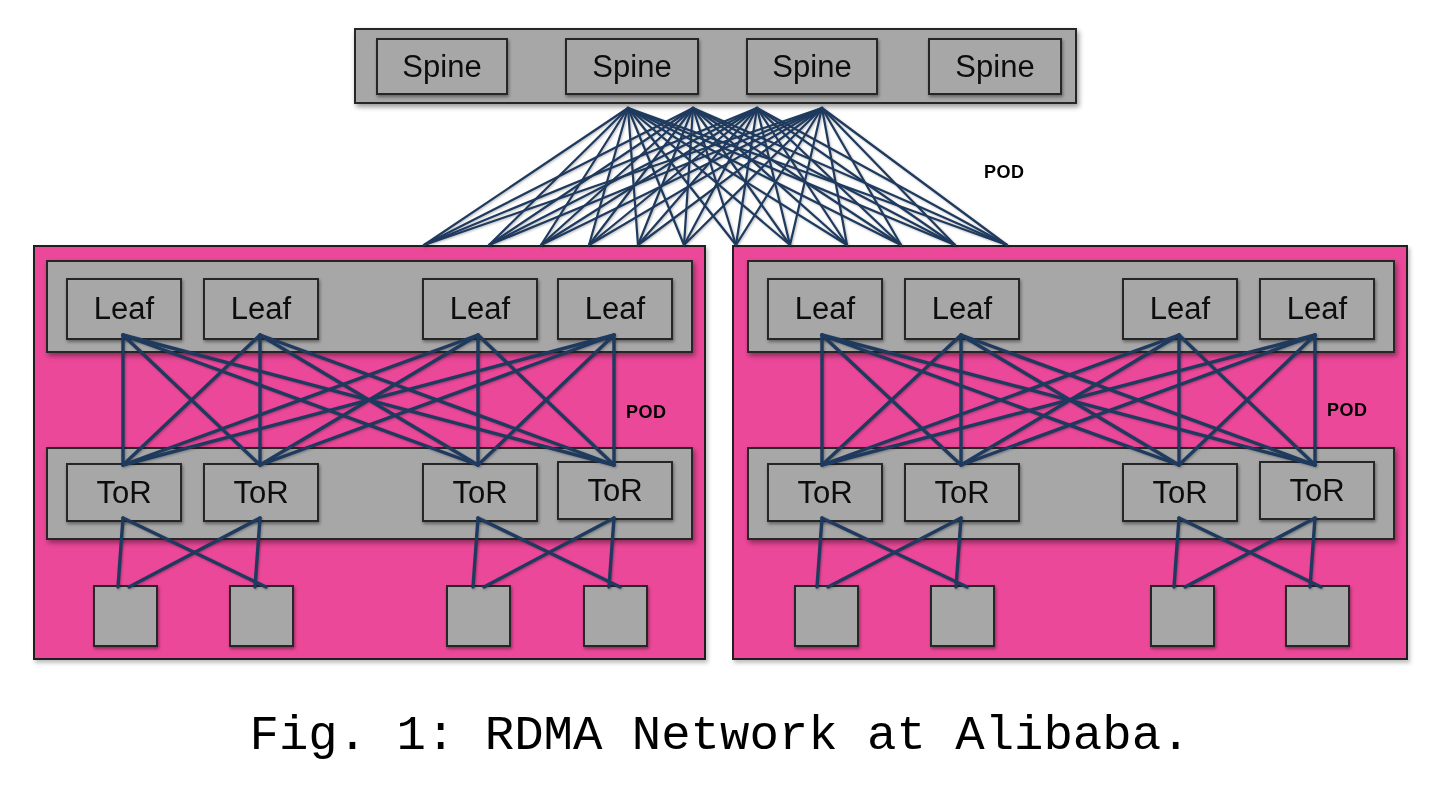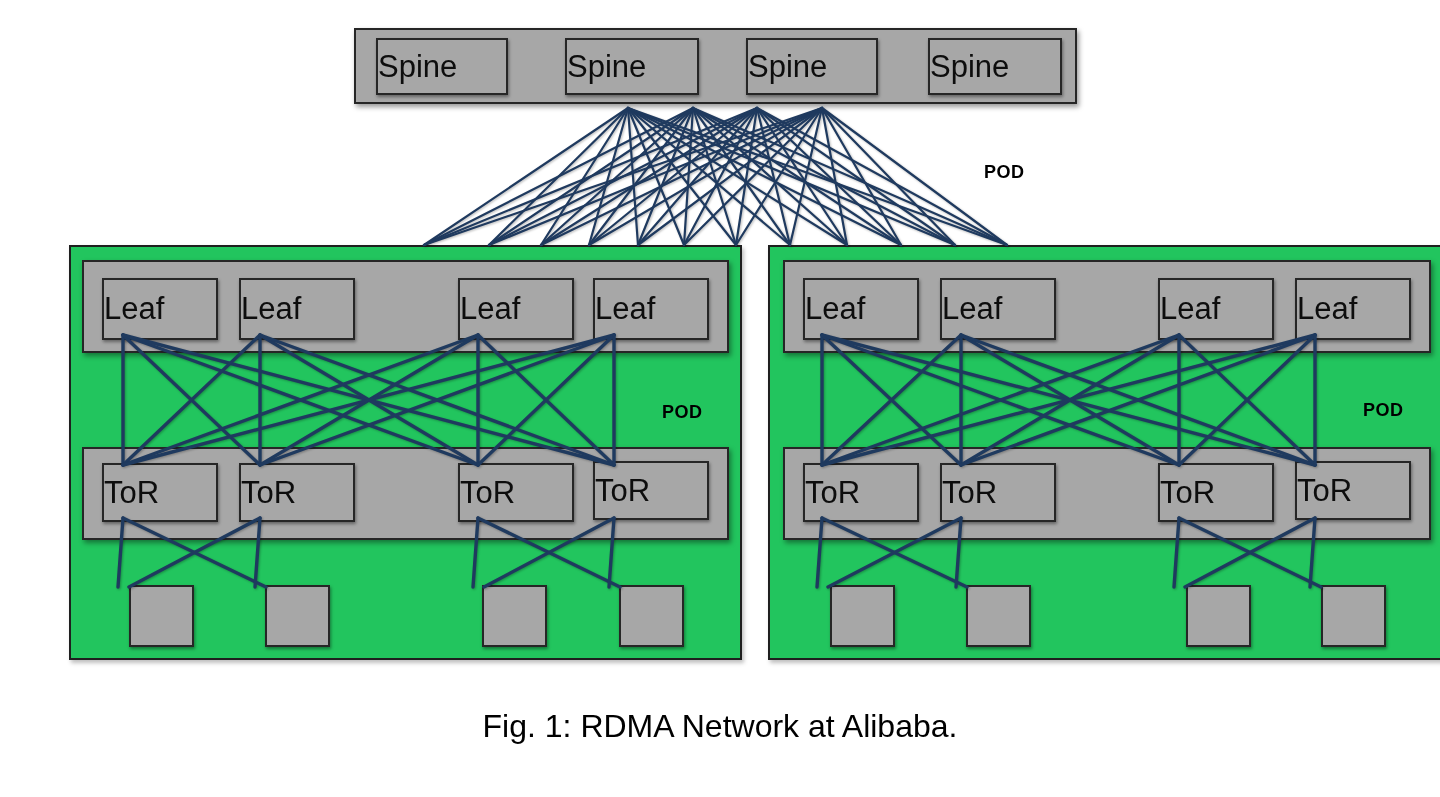--- a/index.html
+++ b/index.html
@@ -1,29 +1,29 @@
 <!DOCTYPE html>
 <html style="--node-fill: #a7a7a7; --node-border: #262626; --pod-border: #1f1f1f; --caption-text: #000000;"><head>
 <meta charset="utf-8">
 <style>
   html,body{margin:0;padding:0;background:#ffffff;}
   .fig{position:relative;width:1440px;height:797px;background:#ffffff;overflow:hidden;
        font-family:"Liberation Sans",sans-serif;}
-  .pod{position:absolute;background:#22c55e;border:2px solid var(--pod-border);z-index:1;
-       box-shadow:2px 3px 4px rgba(0,0,0,0.25);margin-left:36px;}
+  .pod{position:absolute;background:#ec4899;border:2px solid var(--pod-border);z-index:1;
+       box-shadow:2px 3px 4px rgba(0,0,0,0.25);}
   .bar{position:absolute;background:var(--node-fill);border:2px solid var(--node-border);z-index:2;
        box-shadow:2px 3px 5px rgba(0,0,0,0.40);}
   .node{position:absolute;background:var(--node-fill);border:2px solid var(--node-border);z-index:3;
-        display:flex;align-items:center;justify-content:flex-start;
+        display:flex;align-items:center;justify-content:center;
         font-size:31px;color:#0d0d0d;box-shadow:1px 2px 3px rgba(0,0,0,0.40);}
   .server{position:absolute;background:var(--node-fill);border:2px solid var(--node-border);z-index:3;
         box-shadow:1px 2px 3px rgba(0,0,0,0.40);}
   .pod-label{position:absolute;font-weight:bold;font-size:18px;color:#000;z-index:4;letter-spacing:0.5px;}
   .caption{position:absolute;left:0;top:708px;width:1440px;text-align:center;z-index:4;
-        font-family:Liberation Sans, sans-serif;font-size:32px;color:var(--caption-text);}
+        font-family:Liberation Mono, monospace;font-size:49px;color:var(--caption-text);}
   #wires{position:absolute;left:0;top:0;z-index:6;pointer-events:none;
         filter:drop-shadow(1px 1.5px 0.8px rgba(0,0,0,0.28));}
 </style>
 </head>
 <body>
 
 <div class="fig">
 
   <div class="bar" style="left:354px;top:28px;width:719px;height:72px;">
     <div class="node" style="left:20px;top:8px;width:128px;height:53px;">

